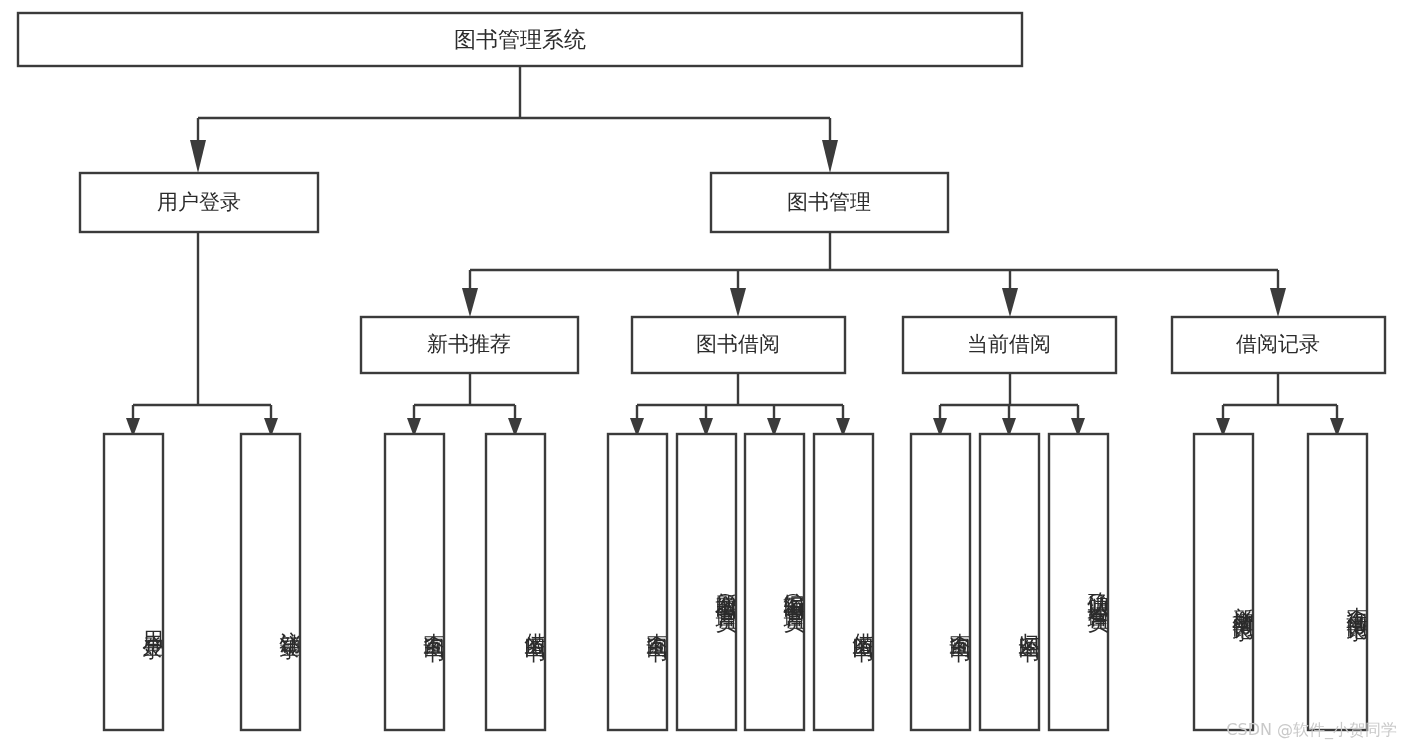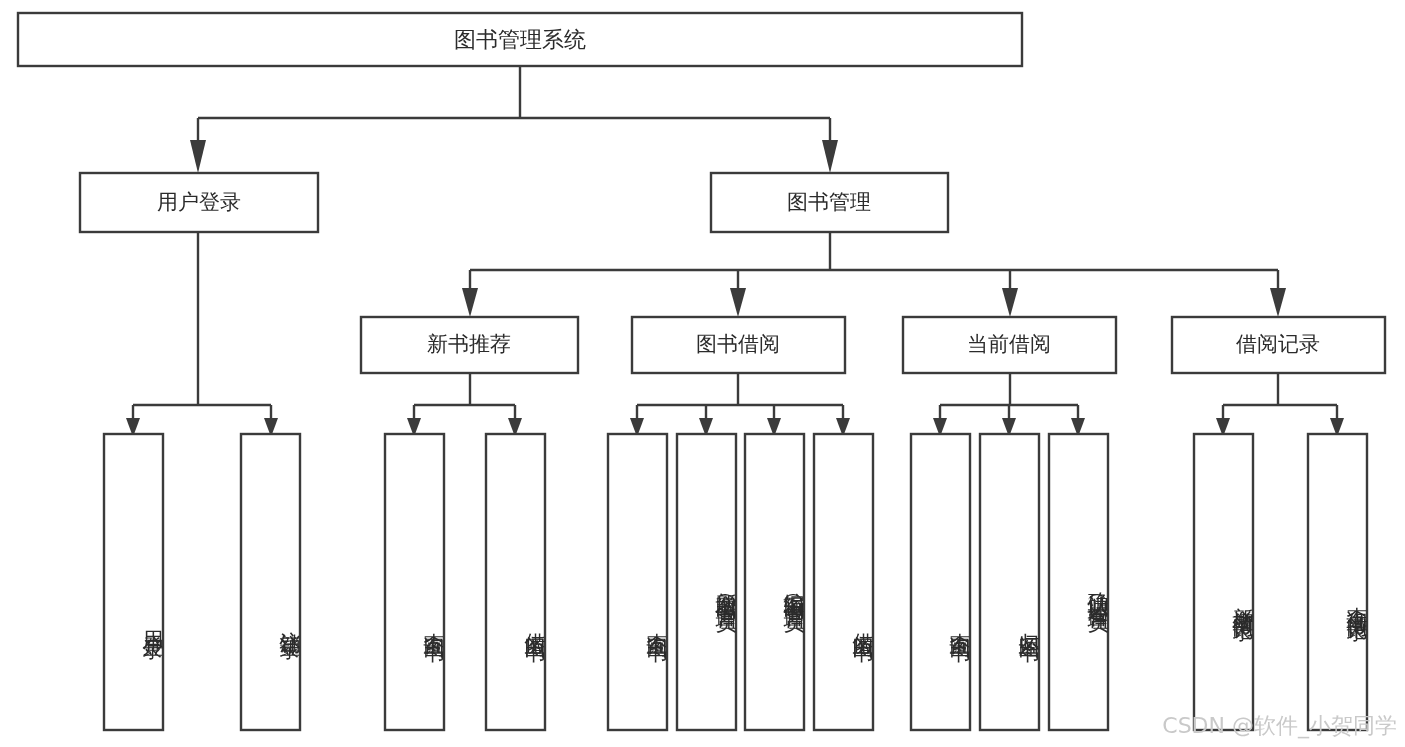--- a/index.html
+++ b/index.html
@@ -62,21 +62,21 @@
     letter-spacing: 3px;
     line-height: 1;
     white-space: nowrap;
     pointer-events: none;
   }
   .watermark {
     position: absolute;
     right: 8px;
     bottom: 6px;
     font-family: "DejaVu Sans", "Liberation Sans", sans-serif;
-    font-size: 22px;
+    font-size: 16px;
     color: #c9c9c9;
     white-space: nowrap;
   }
 </style>
 </head>
 <body>
 
 <div id="diagram-root">
 
   <svg class="flow" viewBox="0 0 1405 747">

